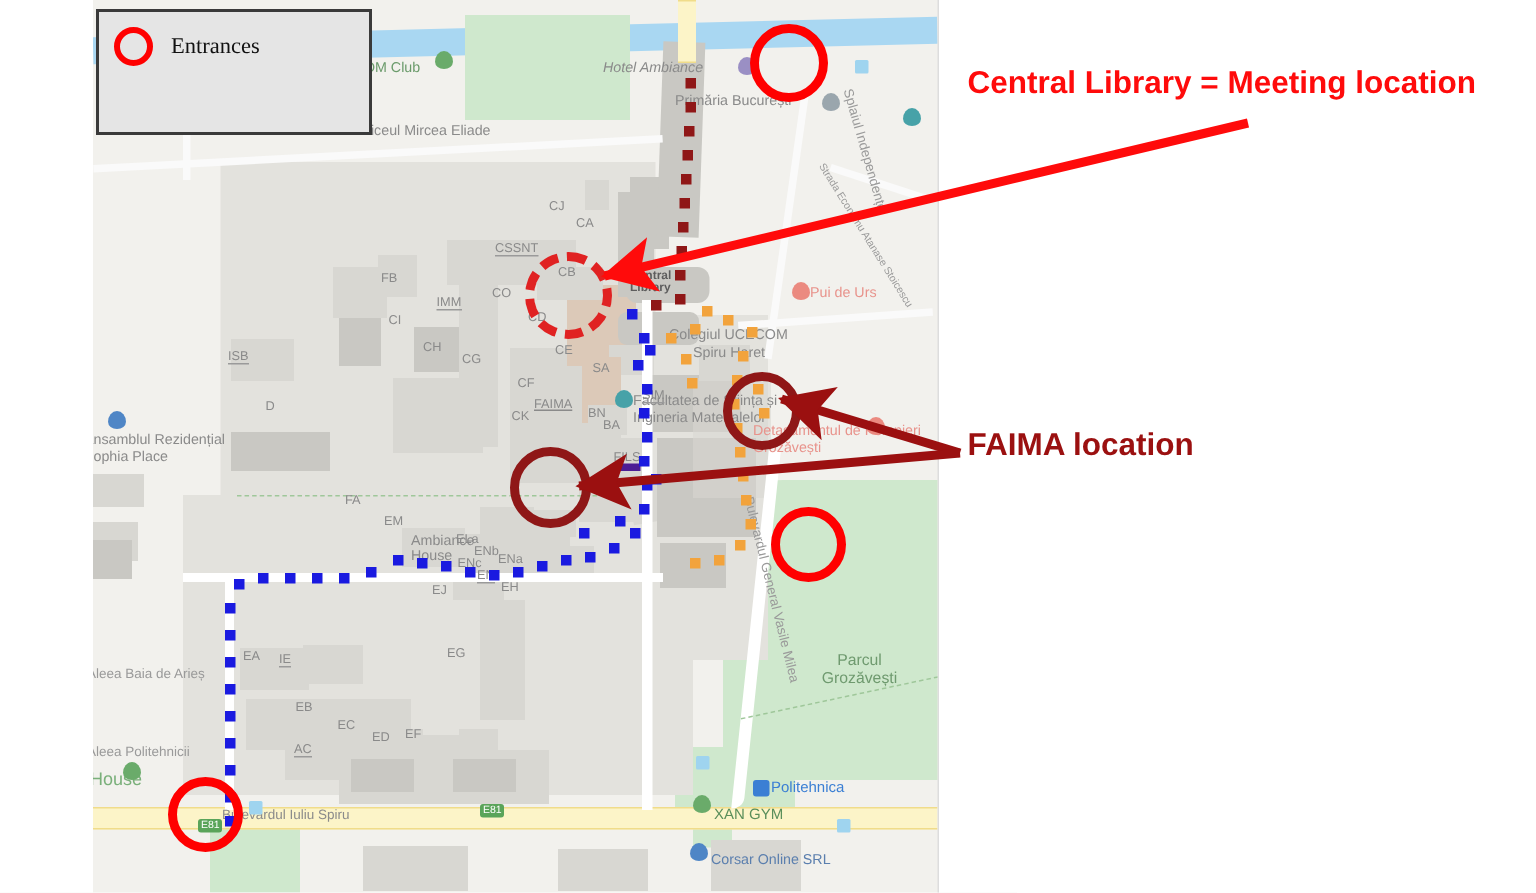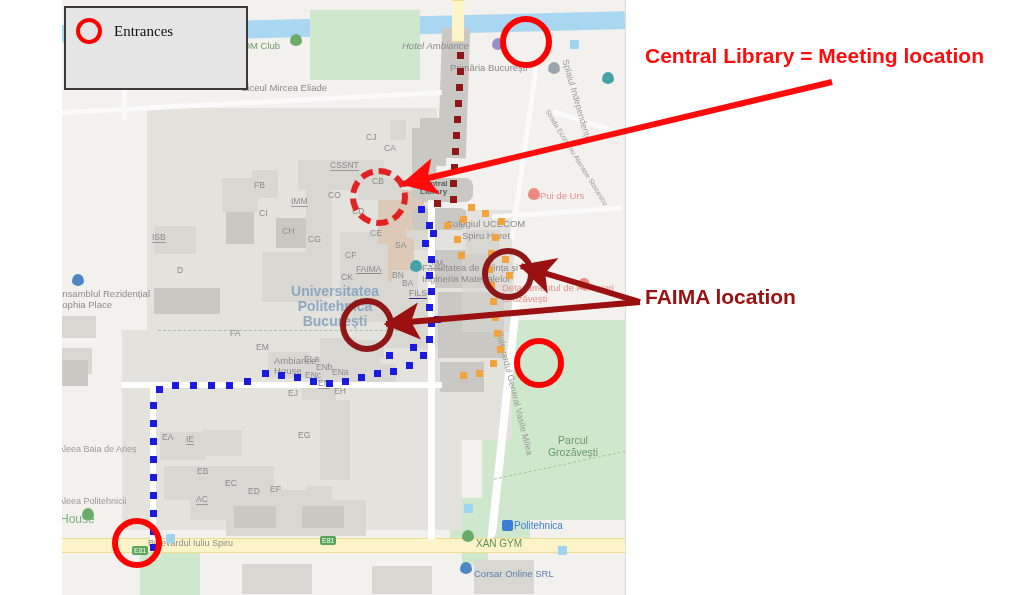--- a/index.html
+++ b/index.html
@@ -178,21 +178,20 @@
     <div class="mlabel poi" style="left:340px;top:40px;font-style:italic;">Hotel Ambiance</div>
     <div class="mlabel poi" style="left:388px;top:62px;">Primăria București</div>
     <div class="mlabel poi" style="left:180px;top:82px;">Liceul Mircea Eliade</div>
     <div class="mlabel green" style="left:178px;top:40px;">IOM Club</div>
     <div class="mlabel red" style="left:478px;top:190px;">Pui de Urs</div>
     <div class="mlabel poi" style="left:384px;top:218px;">Colegiul UCECOM</div>
     <div class="mlabel poi" style="left:400px;top:230px;">Spiru Haret</div>
     <div class="mlabel poi" style="left:360px;top:262px;width:120px;white-space:normal;line-height:11px;"><span>Facultatea de Știința și Ingineria Materialelor</span></div>
     <div class="mlabel red" style="left:440px;top:282px;width:120px;white-space:normal;line-height:11px;"><span>Detașamentul de Pompieri Grozăvești</span></div>
     <div class="mlabel park-name" style="left:476px;top:434px;width:70px;white-space:normal;text-align:center;"><span>Parcul Grozăvești</span></div>
-    <div class="mlabel big" style="left:208px;top:284px;width:130px;white-space:normal;text-align:center;"><span>Universitatea Politehnica București</span></div>
     <div class="mlabel poi" style="left:-6px;top:288px;width:110px;white-space:normal;line-height:11px;"><span>Ansamblul Rezidențial Sophia Place</span></div>
     <div class="mlabel poi" style="left:212px;top:356px;width:40px;white-space:normal;line-height:10px;"><span>Ambiance House</span></div>
     <div class="mlabel green" style="left:-2px;top:512px;font-size:12px;color:#7ab07a;">House</div>
     <div class="mlabel green" style="left:414px;top:538px;font-size:10px;color:#5b8f5b;">XAN GYM</div>
     <div class="mlabel" style="left:452px;top:520px;color:#3b7fd4;font-size:10px;">Politehnica</div>
     <div class="mlabel poi" style="left:412px;top:568px;color:#5b7fae;">Corsar Online SRL</div>
     <div class="mlabel" style="left:358px;top:180px;color:#5d5d5d;font-size:8px;line-height:8px;width:48px;white-space:normal;font-weight:bold;z-index:12;"><span>Central Library</span></div>
 
     <div class="mlabel road-name" style="left:86px;top:538px;color:#8b8b8b;">Bulevardul Iuliu Spiru</div>
     <div class="mlabel road-name" style="left:442px;top:330px;transform:rotate(76deg);transform-origin:0 0;">Bulevardul General Vasile Milea</div>
@@ -216,21 +215,21 @@
     <div class="mlabel code" style="left:279px;top:272px;">CK</div>
     <div class="mlabel code" style="left:90px;top:232px;border-bottom:1px solid #9a9a9a;">ISB</div>
     <div class="mlabel code" style="left:115px;top:265px;">D</div>
     <div class="mlabel code" style="left:168px;top:328px;">FA</div>
     <div class="mlabel code" style="left:192px;top:180px;">FB</div>
     <div class="mlabel code" style="left:294px;top:264px;text-decoration:underline;">FAIMA</div>
     <div class="mlabel code" style="left:333px;top:240px;">SA</div>
     <div class="mlabel code" style="left:330px;top:270px;">BN</div>
     <div class="mlabel code" style="left:333px;top:320px;">AN</div>
     <div class="mlabel code" style="left:366px;top:258px;border-bottom:1px solid #9a9a9a;">SIM</div>
-    <div class="mlabel code" style="left:347px;top:288px;border-bottom:1px solid #4c1d95;">FILS</div>
+    <div class="mlabel code" style="left:347px;top:299px;border-bottom:5px solid #4c1d95;">FILS</div>
     <div class="mlabel code" style="left:194px;top:342px;">EM</div>
     <div class="mlabel code" style="left:242px;top:354px;">ELa</div>
     <div class="mlabel code" style="left:254px;top:362px;">ENb</div>
     <div class="mlabel code" style="left:243px;top:370px;">ENc</div>
     <div class="mlabel code" style="left:270px;top:367px;">ENa</div>
     <div class="mlabel code" style="left:256px;top:378px;border-bottom:1px solid #9a9a9a;">EN</div>
     <div class="mlabel code" style="left:272px;top:386px;">EH</div>
     <div class="mlabel code" style="left:226px;top:388px;">EJ</div>
     <div class="mlabel code" style="left:236px;top:430px;">EG</div>
     <div class="mlabel code" style="left:100px;top:432px;">EA</div>

